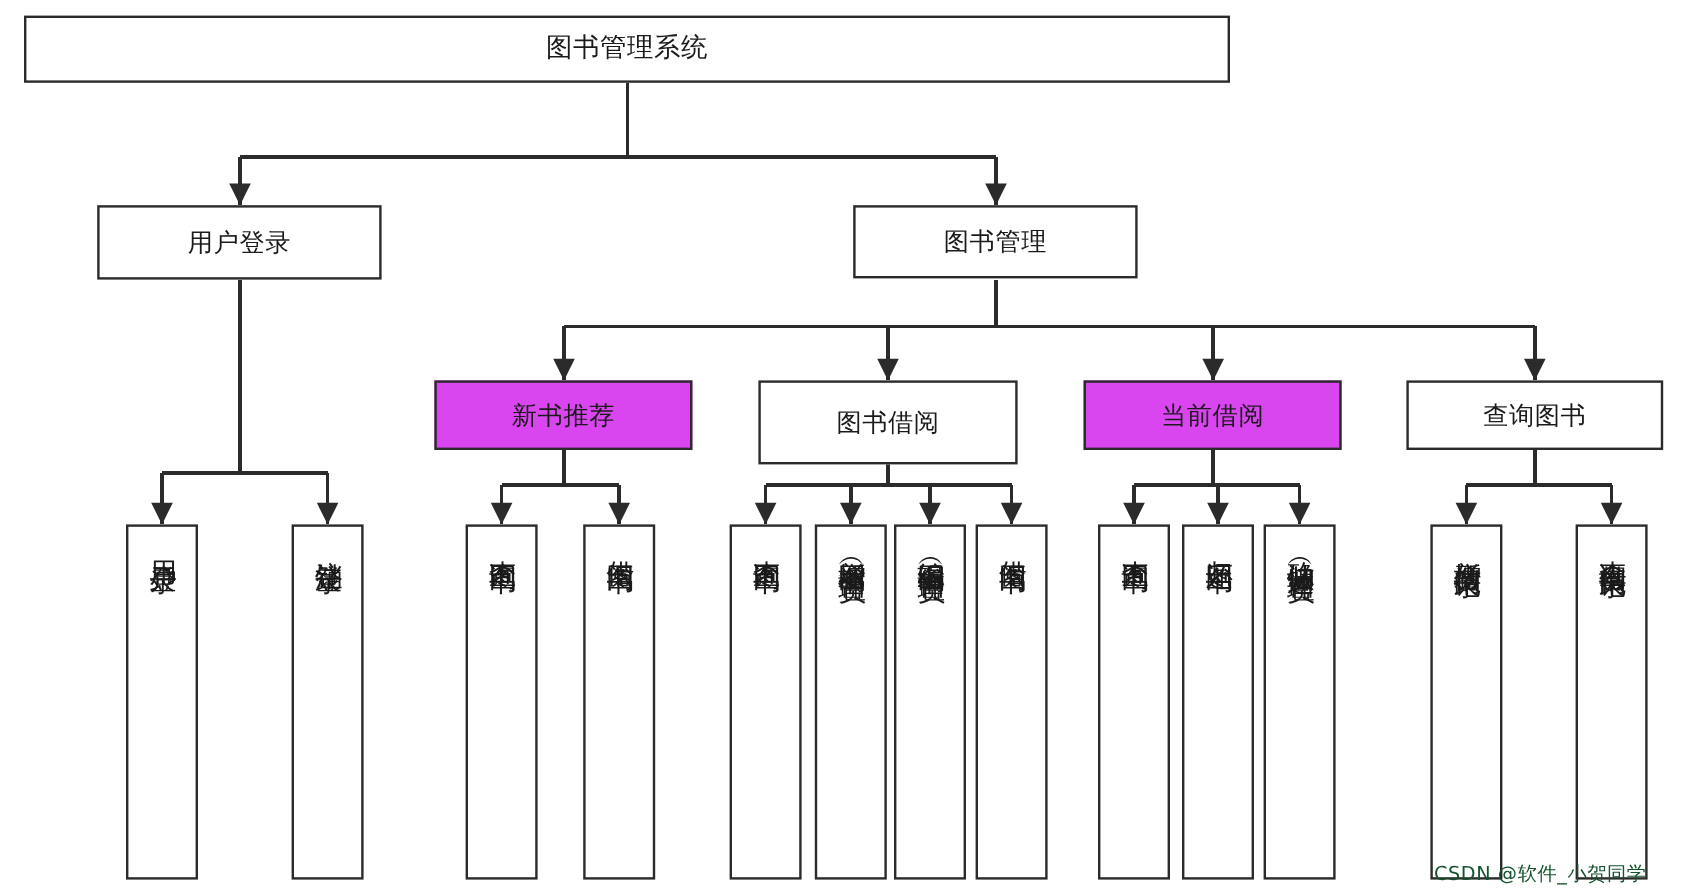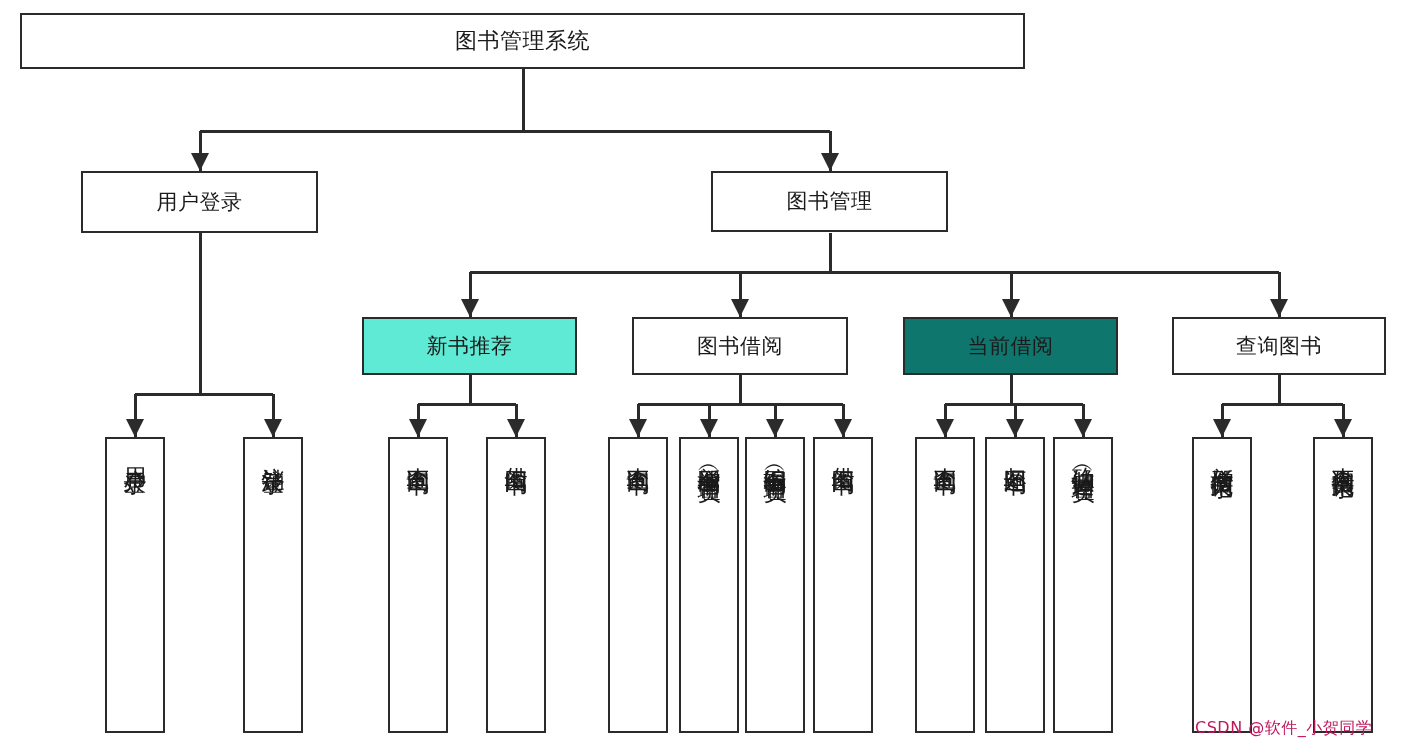--- a/index.html
+++ b/index.html
@@ -127,27 +127,27 @@
   <div id="nodes">
       <div class="node horizontal root" style="left: 20px; top: 13px; width: 1005px; height: 56px; border-color: rgb(43, 43, 43); background: rgb(255, 255, 255);">
         <span class="node-label">图书管理系统</span>
       </div>
       <div class="node horizontal" style="left: 81px; top: 171px; width: 237px; height: 62px; border-color: rgb(43, 43, 43); background: rgb(255, 255, 255);">
         <span class="node-label">用户登录</span>
       </div>
       <div class="node horizontal" style="left: 711px; top: 171px; width: 237px; height: 61px; border-color: rgb(43, 43, 43); background: rgb(255, 255, 255);">
         <span class="node-label">图书管理</span>
       </div>
-      <div class="node horizontal" style="left: 362px; top: 317px; width: 215px; height: 58px; border-color: rgb(43, 43, 43); background: #5eead4;">
+      <div class="node horizontal" style="left: 362px; top: 317px; width: 215px; height: 58px; border-color: rgb(43, 43, 43); background: #d946ef;">
         <span class="node-label">新书推荐</span>
       </div>
-      <div class="node horizontal" style="left: 632px; top: 317px; width: 216px; height: 58px; border-color: rgb(43, 43, 43); background: rgb(255, 255, 255);">
+      <div class="node horizontal" style="left: 632px; top: 317px; width: 216px; height: 70px; border-color: rgb(43, 43, 43); background: rgb(255, 255, 255);">
         <span class="node-label">图书借阅</span>
       </div>
-      <div class="node horizontal" style="left: 903px; top: 317px; width: 215px; height: 58px; border-color: rgb(43, 43, 43); background: #0f766e;">
+      <div class="node horizontal" style="left: 903px; top: 317px; width: 215px; height: 58px; border-color: rgb(43, 43, 43); background: #d946ef;">
         <span class="node-label">当前借阅</span>
       </div>
       <div class="node horizontal" style="left: 1172px; top: 317px; width: 214px; height: 58px; border-color: rgb(43, 43, 43); background: rgb(255, 255, 255);">
         <span class="node-label">查询图书</span>
       </div>
       <div class="node vertical" style="left: 105px; top: 437px; width: 60px; height: 296px; border-color: rgb(43, 43, 43); background: rgb(255, 255, 255);">
         <span class="node-label">用户登录</span>
       </div>
       <div class="node vertical" style="left: 243px; top: 437px; width: 60px; height: 296px; border-color: rgb(43, 43, 43); background: rgb(255, 255, 255);">
         <span class="node-label">注销登录</span>
@@ -179,14 +179,14 @@
       <div class="node vertical" style="left: 1053px; top: 437px; width: 60px; height: 296px; border-color: rgb(43, 43, 43); background: rgb(255, 255, 255);">
         <span class="node-label">确认归还（管理员）</span>
       </div>
       <div class="node vertical" style="left: 1192px; top: 437px; width: 60px; height: 296px; border-color: rgb(43, 43, 43); background: rgb(255, 255, 255);">
         <span class="node-label">新增借阅记录</span>
       </div>
       <div class="node vertical" style="left: 1313px; top: 437px; width: 60px; height: 296px; border-color: rgb(43, 43, 43); background: rgb(255, 255, 255);">
         <span class="node-label">查询借阅记录</span>
       </div>
     </div>
-  <div class="watermark" style="left: 1195px; top: 718px; color: #be185d;">CSDN @软件_小贺同学</div>
+  <div class="watermark" style="left: 1195px; top: 718px; color: #14532d;">CSDN @软件_小贺同学</div>
 </div>
 
 </body></html>

